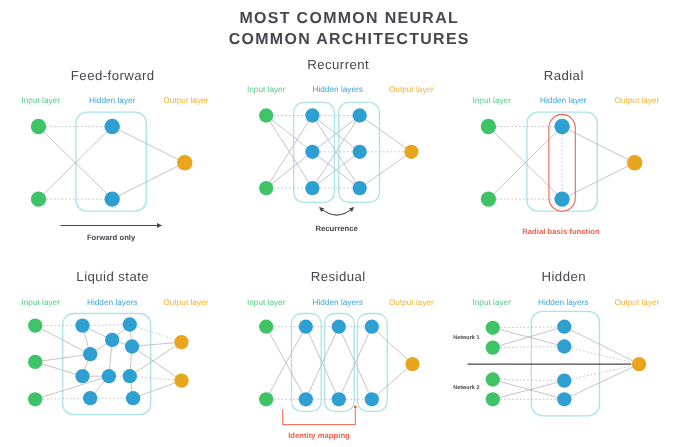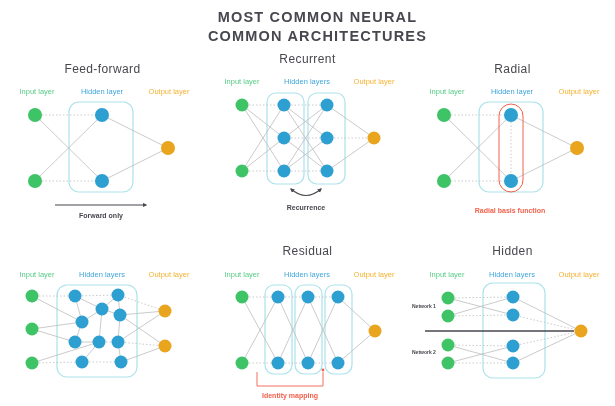--- a/index.html
+++ b/index.html
@@ -155,20 +155,21 @@
       <text x="100" y="115" fill="#F2614C" font-size="7" text-anchor="middle" font-weight="600">Radial basis function</text>
       <circle cx="34" cy="17" r="7" fill="#3EC467"></circle>
       <circle cx="34" cy="83" r="7" fill="#3EC467"></circle>
       <circle cx="101" cy="17" r="7" fill="#2E9FD1"></circle>
       <circle cx="101" cy="83" r="7" fill="#2E9FD1"></circle>
       <circle cx="167" cy="50" r="7" fill="#E8A51D"></circle>
     </svg>
 </section>
 
 <section class="panel row-bottom" style="left:0;top:225px;height:181px">
+  <h2 class="heading">Liquid state</h2>
   <div class="labels">
     <span class="lab input-lab">Input layer</span>
     <span class="lab hidden-lab">Hidden layers</span>
     <span class="lab output-lab">Output layer</span>
   </div>
   <svg class="net" viewBox="0 0 205 126">
       <defs>
         <marker id="arrE3" markerWidth="6" markerHeight="6" refX="3" refY="2" orient="auto">
           <path d="M0,0L4.2,2L0,4Z" fill="#47474F"></path>
         </marker>

